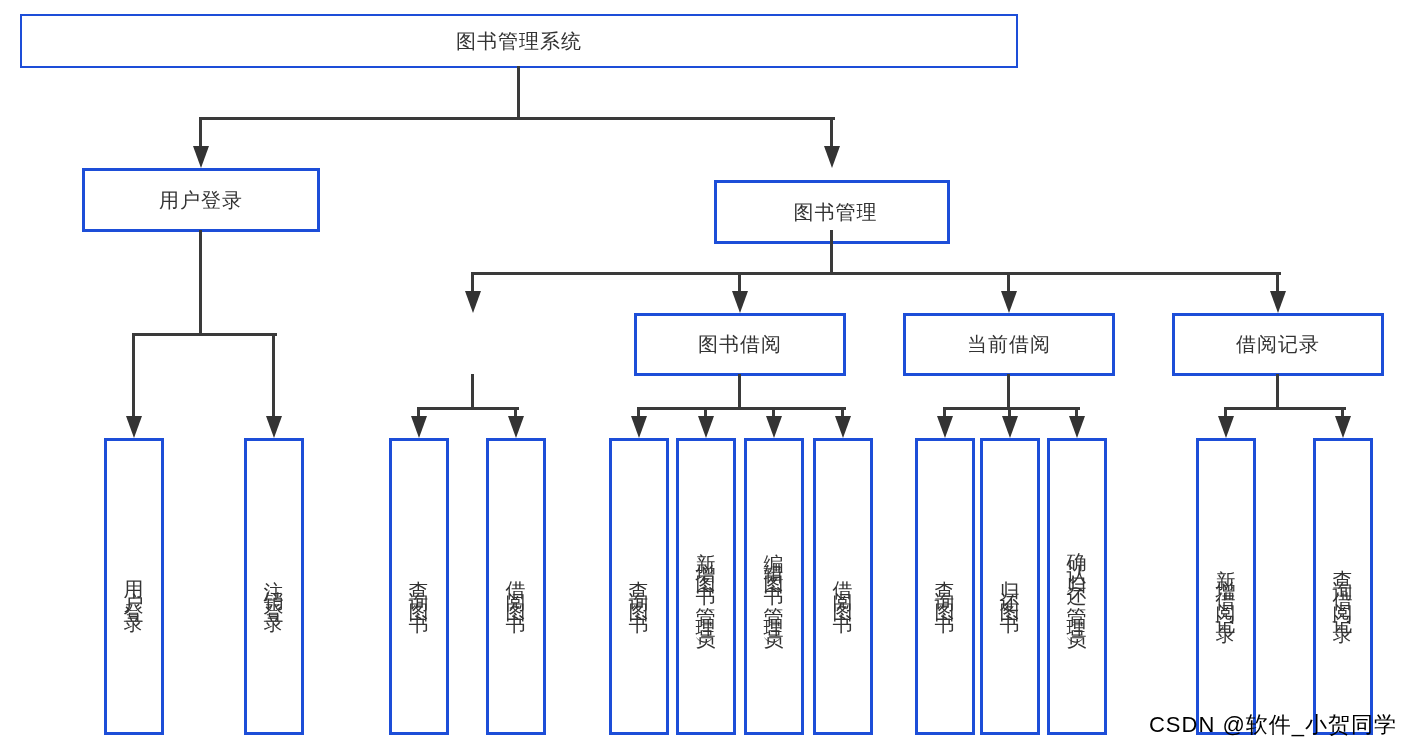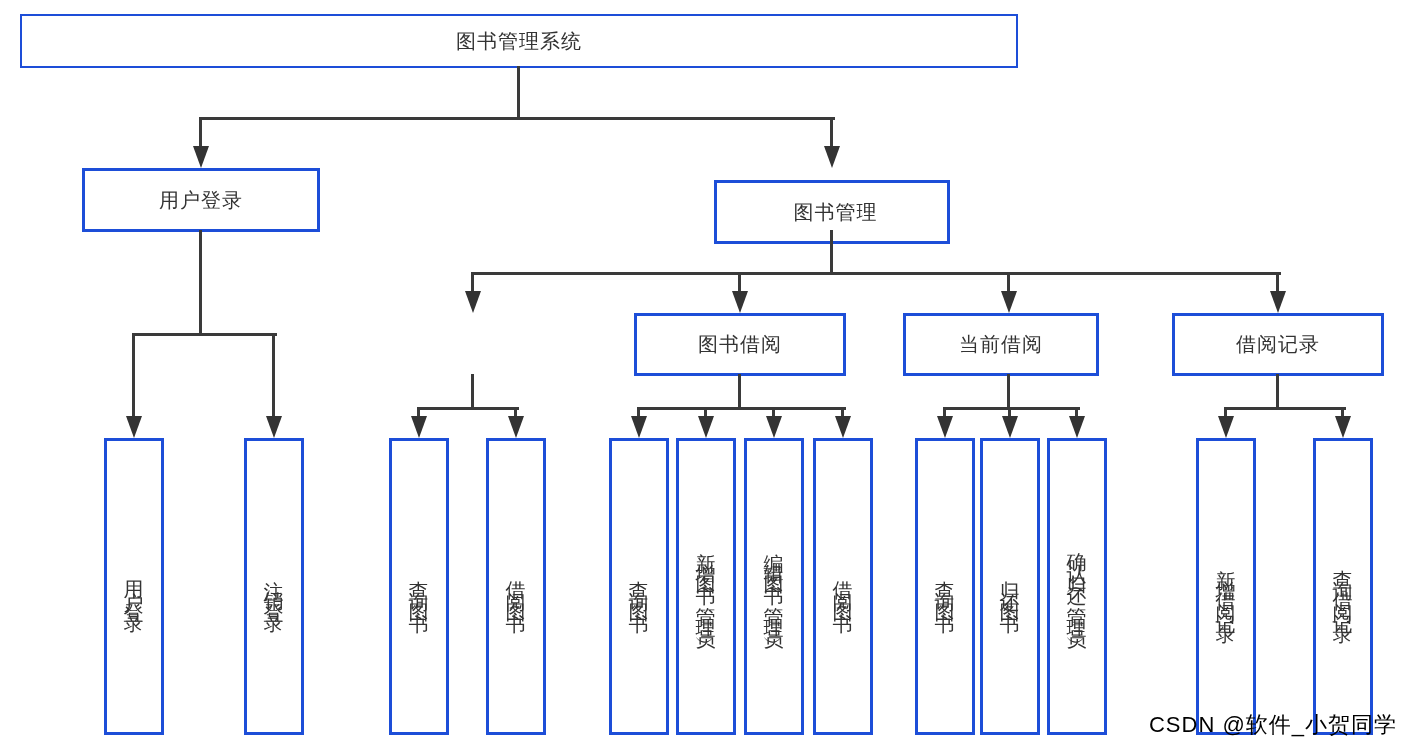--- a/index.html
+++ b/index.html
@@ -89,21 +89,21 @@
   <div class="vl" style="left:738px;top:272px;height:21px;"></div>
   <div class="arr" style="left:732px;top:291px;"></div>
   <div class="vl" style="left:1007px;top:272px;height:21px;"></div>
   <div class="arr" style="left:1001px;top:291px;"></div>
   <div class="vl" style="left:1276px;top:272px;height:21px;"></div>
   <div class="arr" style="left:1270px;top:291px;"></div>
 
   <div class="box" style="left:634px;top:313px;width:212px;height:63px;">
     <span>图书借阅</span>
   </div>
-  <div class="box" style="left:903px;top:313px;width:196px;height:63px;">
+  <div class="box" style="left:903px;top:313px;width:212px;height:63px;">
     <span>当前借阅</span>
   </div>
   <div class="box" style="left:1172px;top:313px;width:212px;height:63px;">
     <span>借阅记录</span>
   </div>
 
   <div class="vl" style="left:471px;top:374px;height:36px;"></div>
   <div class="hl" style="left:417px;top:407px;width:102px;"></div>
   <div class="vl" style="left:417px;top:407px;height:11px;"></div>
   <div class="arr" style="left:411px;top:416px;"></div>

